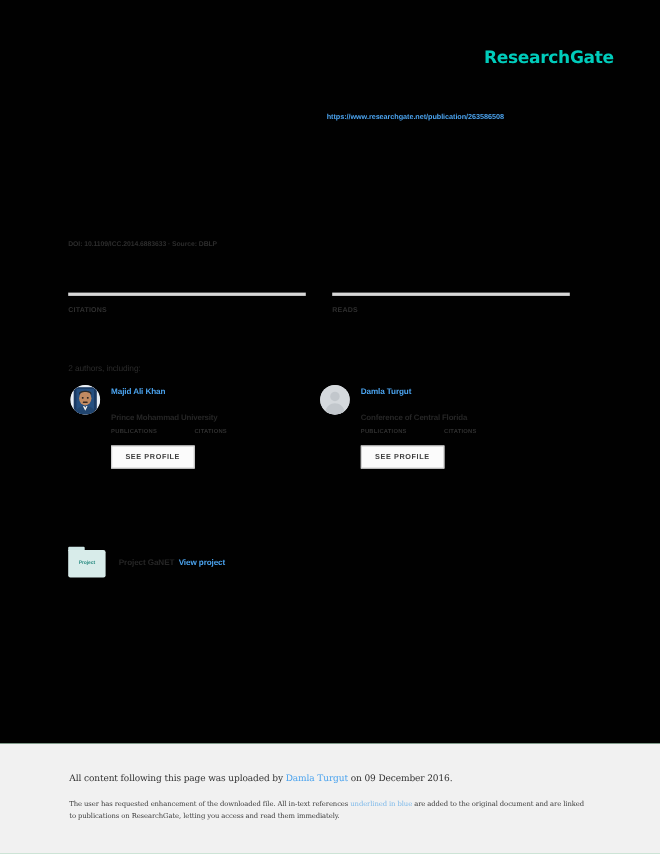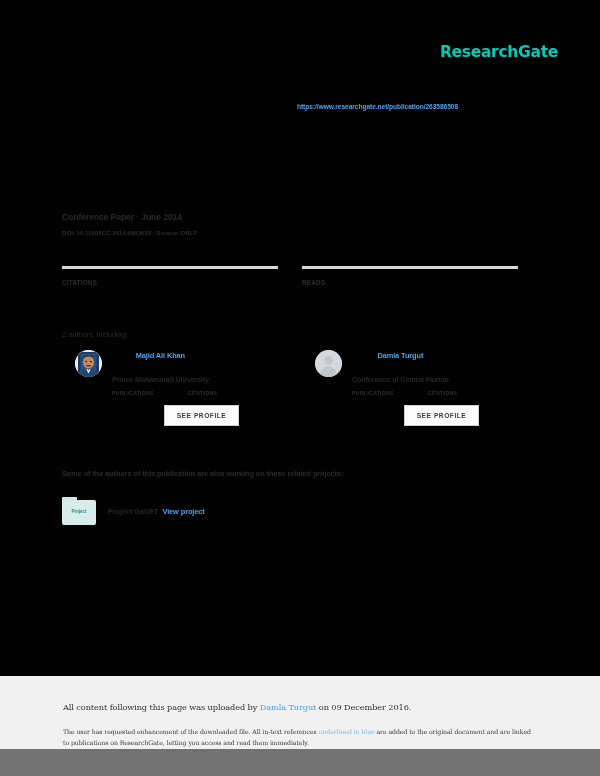--- a/index.html
+++ b/index.html
@@ -5,21 +5,21 @@
   * { box-sizing: border-box; margin: 0; padding: 0; }
   html, body {
     width: 600px; height: 776px;
     background: #ffffff;
     font-family: "Liberation Sans", sans-serif;
     overflow: hidden;
   }
   #page {
     position: relative;
     width: 600px; height: 776px;
-    background: #737373;
+    background: #86efac;
   }
   
   .sheet {
     position: absolute;
     left: 0; top: 0;
     width: 600px; height: 676px;
     background: #010101;
   }
   
   .rg-logo {
@@ -94,25 +94,24 @@
   .authors-heading {
     position: absolute;
     left: 62px; top: 330px;
     font-size: 7.6px;
     font-weight: 400;
     color: #2b2b2b;
     letter-spacing: -0.1px;
   }
   .author-grid {
     position: absolute;
-    left: 75px; top: 350px;
+    left: 64px; top: 350px;
     width: 456px;
     display: flex;
-    gap: 24px;
-    text-align: center;
+    gap: 11px;
   }
   .author-card {
     width: 216px;
     position: relative;
   }
   .author-top { display: flex; align-items: flex-start; }
   .avatar {
     width: 27px; height: 27px;
     border-radius: 50%;
     flex: 0 0 27px;
@@ -217,21 +216,21 @@
     font-weight: 700;
     letter-spacing: -0.1px;
     white-space: nowrap;
   }
   .project-label .pname { color: #262626; }
   .project-label .plink { color: #4ba3ee; margin-left: 4px; }
   
   .footer {
     position: absolute;
     left: 0; top: 676px;
-    width: 600px; height: 73px;
+    width: 600px; height: 100px;
     background: #f1f1f1;
   }
   .footer-main {
     position: absolute;
     left: 63px; top: 26px;
     font-family: "DejaVu Serif", serif;
     font-size: 8.2px;
     color: #323232;
     letter-spacing: -0.1px;
     white-space: nowrap;
@@ -253,21 +252,20 @@
 <body>
 
 <div id="page">
 
   <div class="sheet">
 
     <div class="rg-logo">ResearchGate</div>
     <a class="rg-url">https://www.researchgate.net/publication/263586508</a>
 
     <div class="pub-meta">
-      <div class="pub-type">Conference Paper · June 2014</div>
       <div class="pub-doi">DOI: 10.1109/ICC.2014.6883633 · Source: DBLP</div>
     </div>
 
     <div class="stats">
       <div class="stat-col">
         <div class="stat-rule"></div>
         <div class="stat-label">CITATIONS</div>
         <div class="stat-value"></div>
       </div>
       <div class="stat-col">
@@ -332,21 +330,20 @@
         </div>
         <div class="author-stats">
           <div class="astat-label">PUBLICATIONS</div>
           <div class="astat-label">CITATIONS</div>
         </div>
         <div class="see-profile">SEE PROFILE</div>
       </div>
 
     </div>
 
-    <div class="projects-heading">Some of the authors of this publication are also working on these related projects:</div>
 
     <div class="project-row">
       <div class="project-icon">
         <div class="tab"></div>
         <div class="body"></div>
         <div class="ptext">Project</div>
       </div>
       <div class="project-label">
         <span class="pname">Project GaNET</span><span class="plink">View project</span>
       </div>

